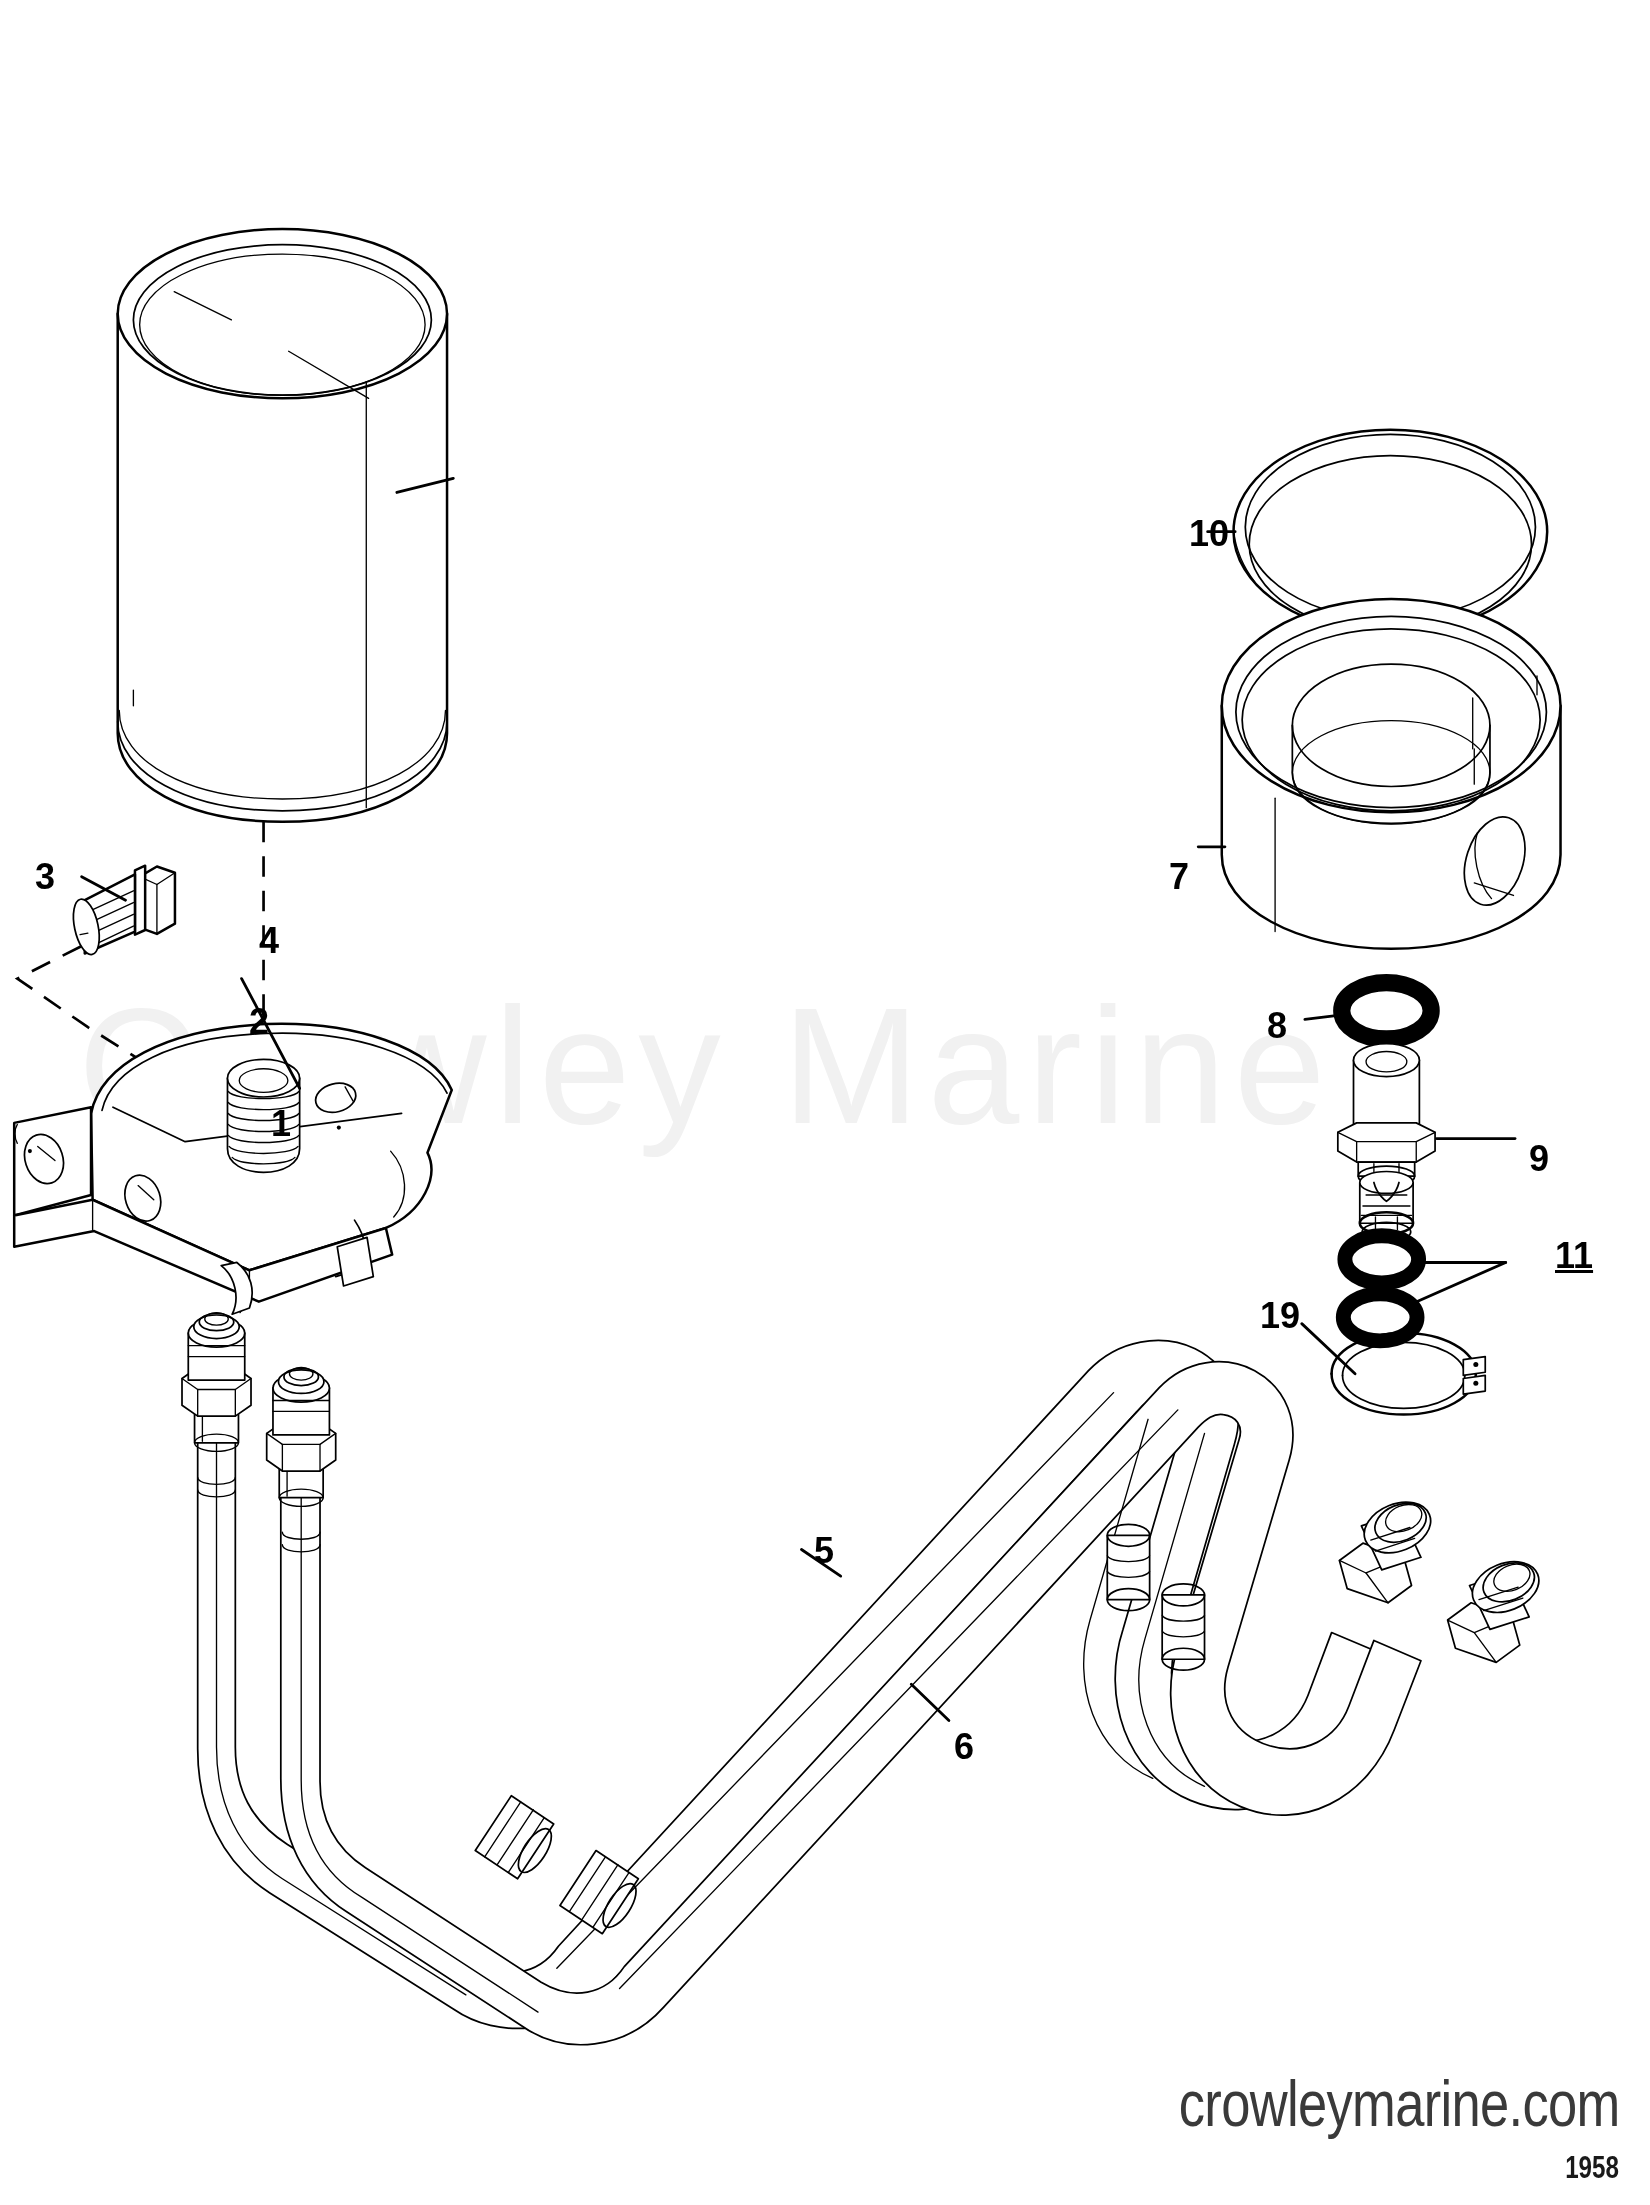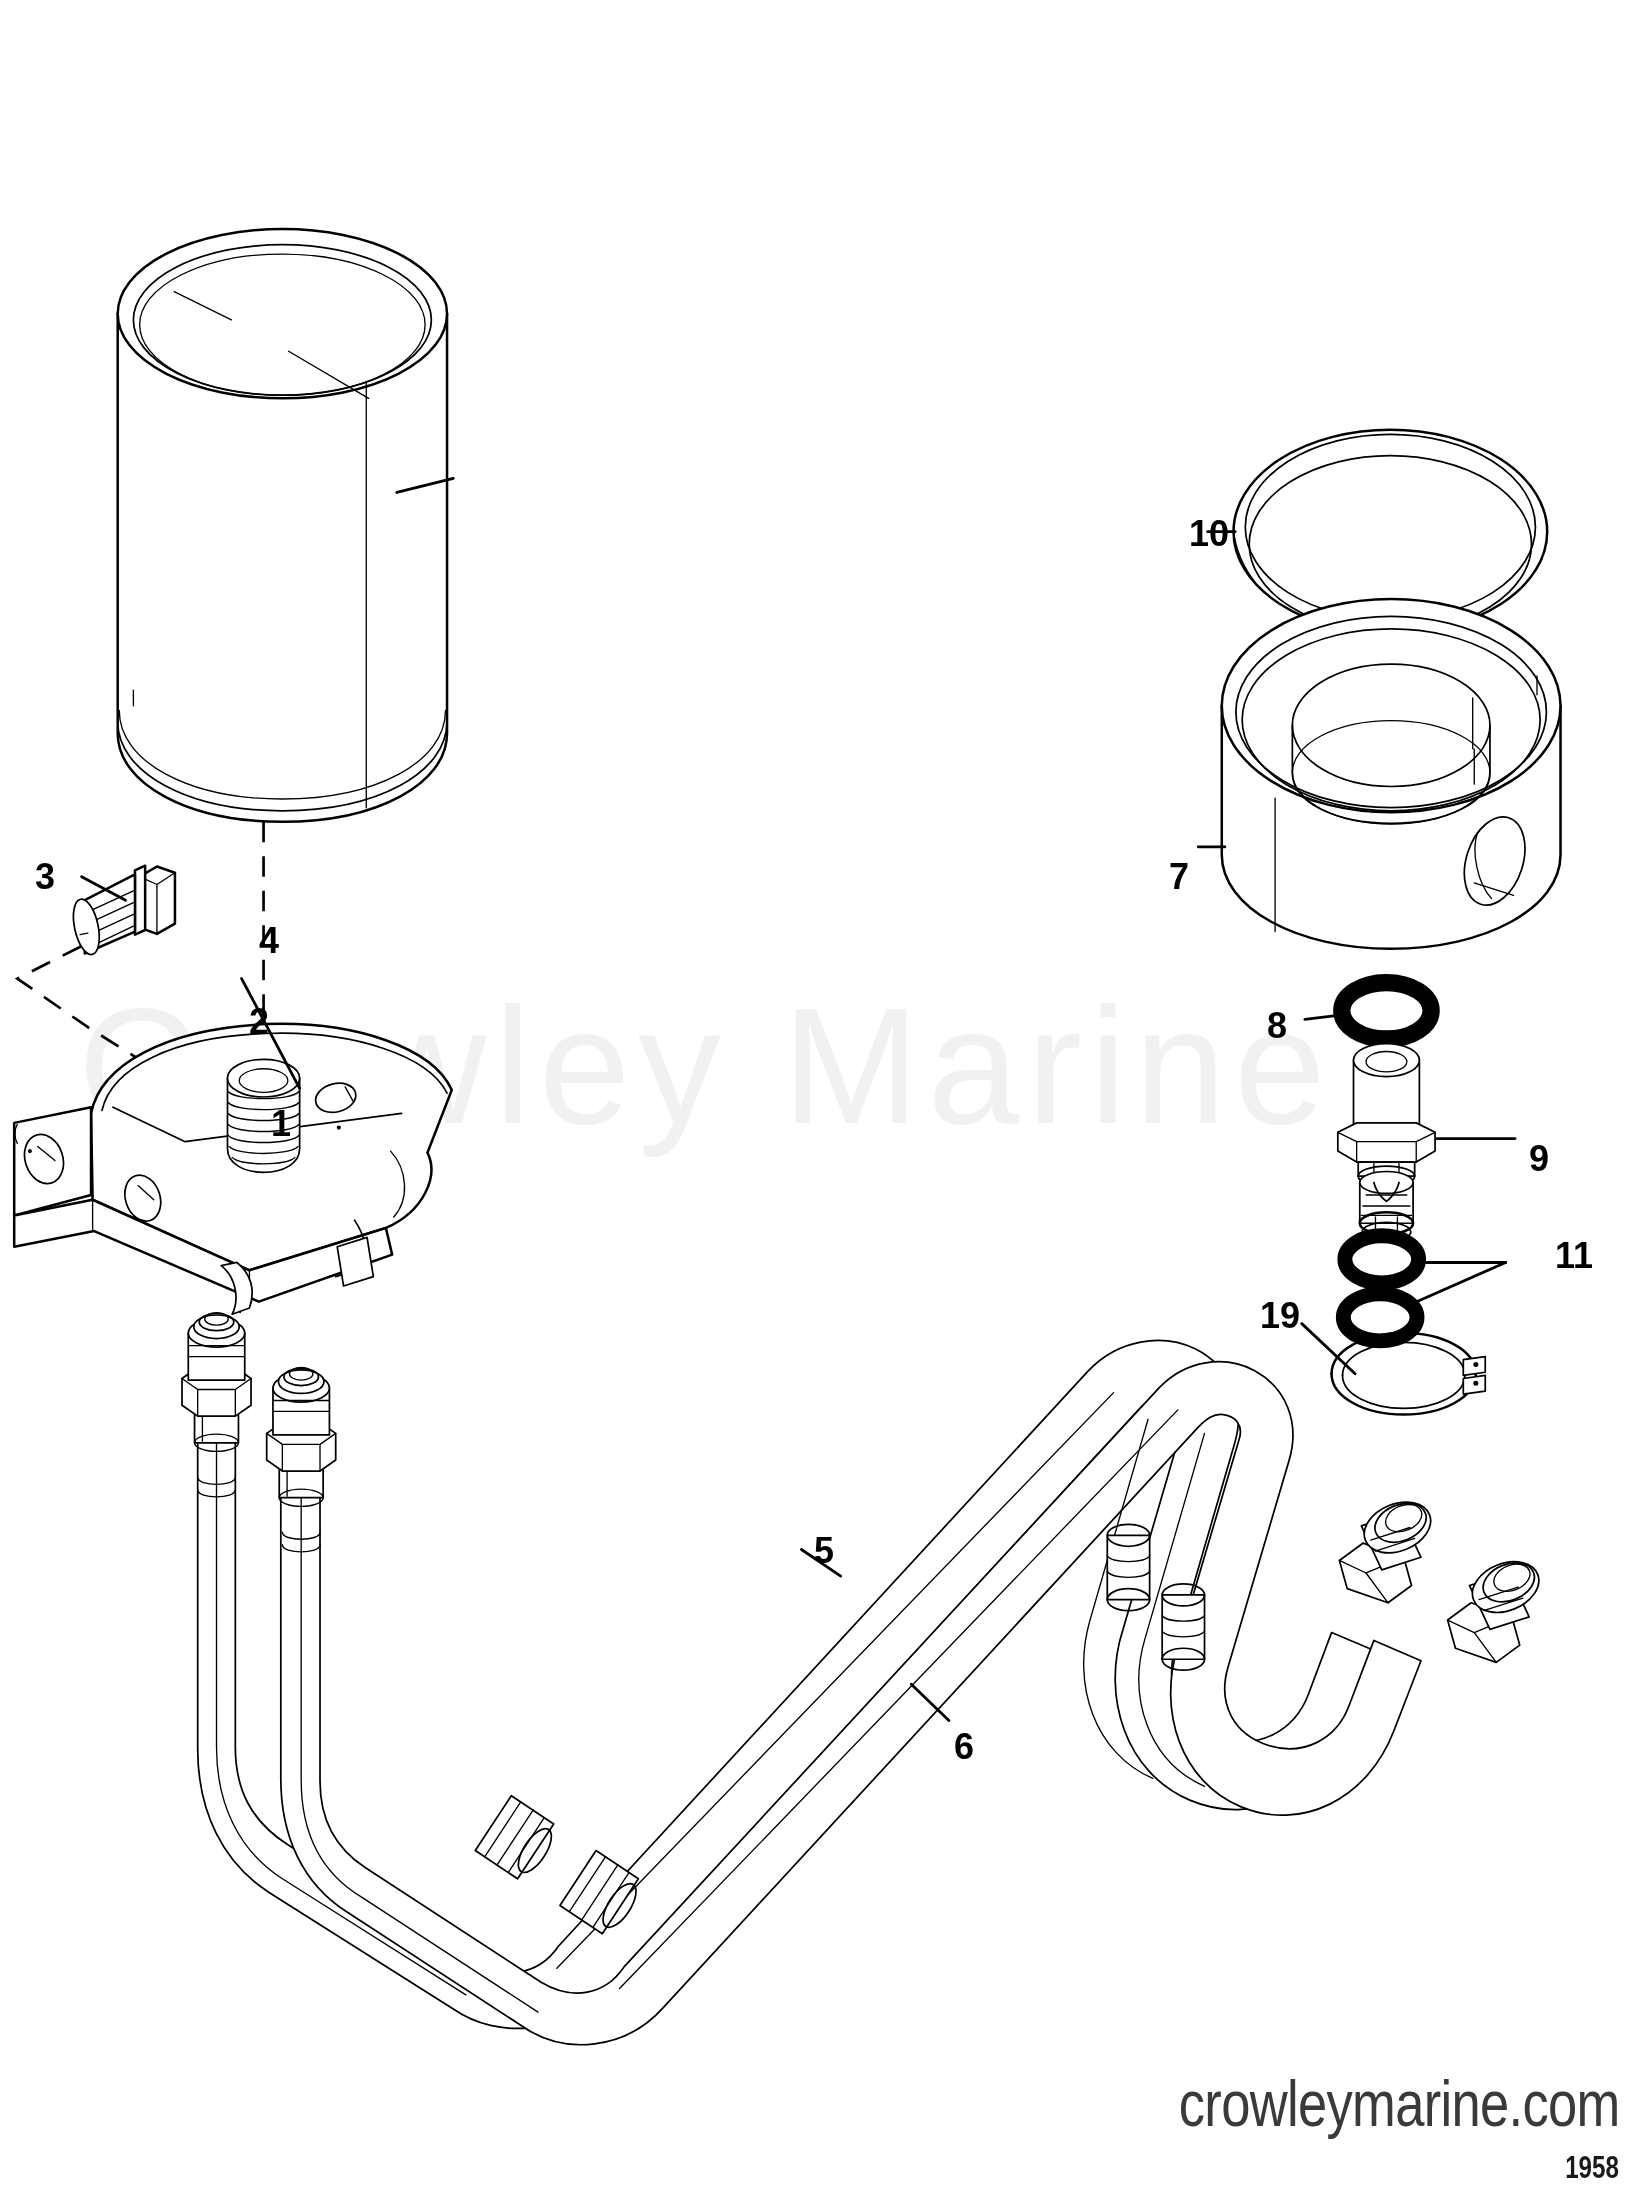--- a/index.html
+++ b/index.html
@@ -517,20 +517,20 @@
   <div class="callout" style="left:271px; top:1106px;">1</div>
   <div class="callout" style="left:249px; top:1004px;">2</div>
   <div class="callout" style="left:35px;  top:859px;">3</div>
   <div class="callout" style="left:259px; top:923px;">4</div>
   <div class="callout" style="left:814px; top:1533px;">5</div>
   <div class="callout" style="left:954px; top:1729px;">6</div>
   <div class="callout" style="left:1169px; top:859px;">7</div>
   <div class="callout" style="left:1267px; top:1008px;">8</div>
   <div class="callout" style="left:1529px; top:1141px;">9</div>
   <div class="callout" style="left:1158px; top:516px;margin-left:31px;">10</div>
-  <div class="callout" style="left:1555px; top:1238px;">11</div>
+  <div class="callout" style="left:1555px; top:1238px;text-decoration:underline;">11</div>
   <div class="callout" style="left:1260px; top:1298px;">19</div>
 
   <div class="footer-url">crowleymarine.com</div>
   <div class="page-number">1958</div>
 
 </div>
 
 
 </body></html>

